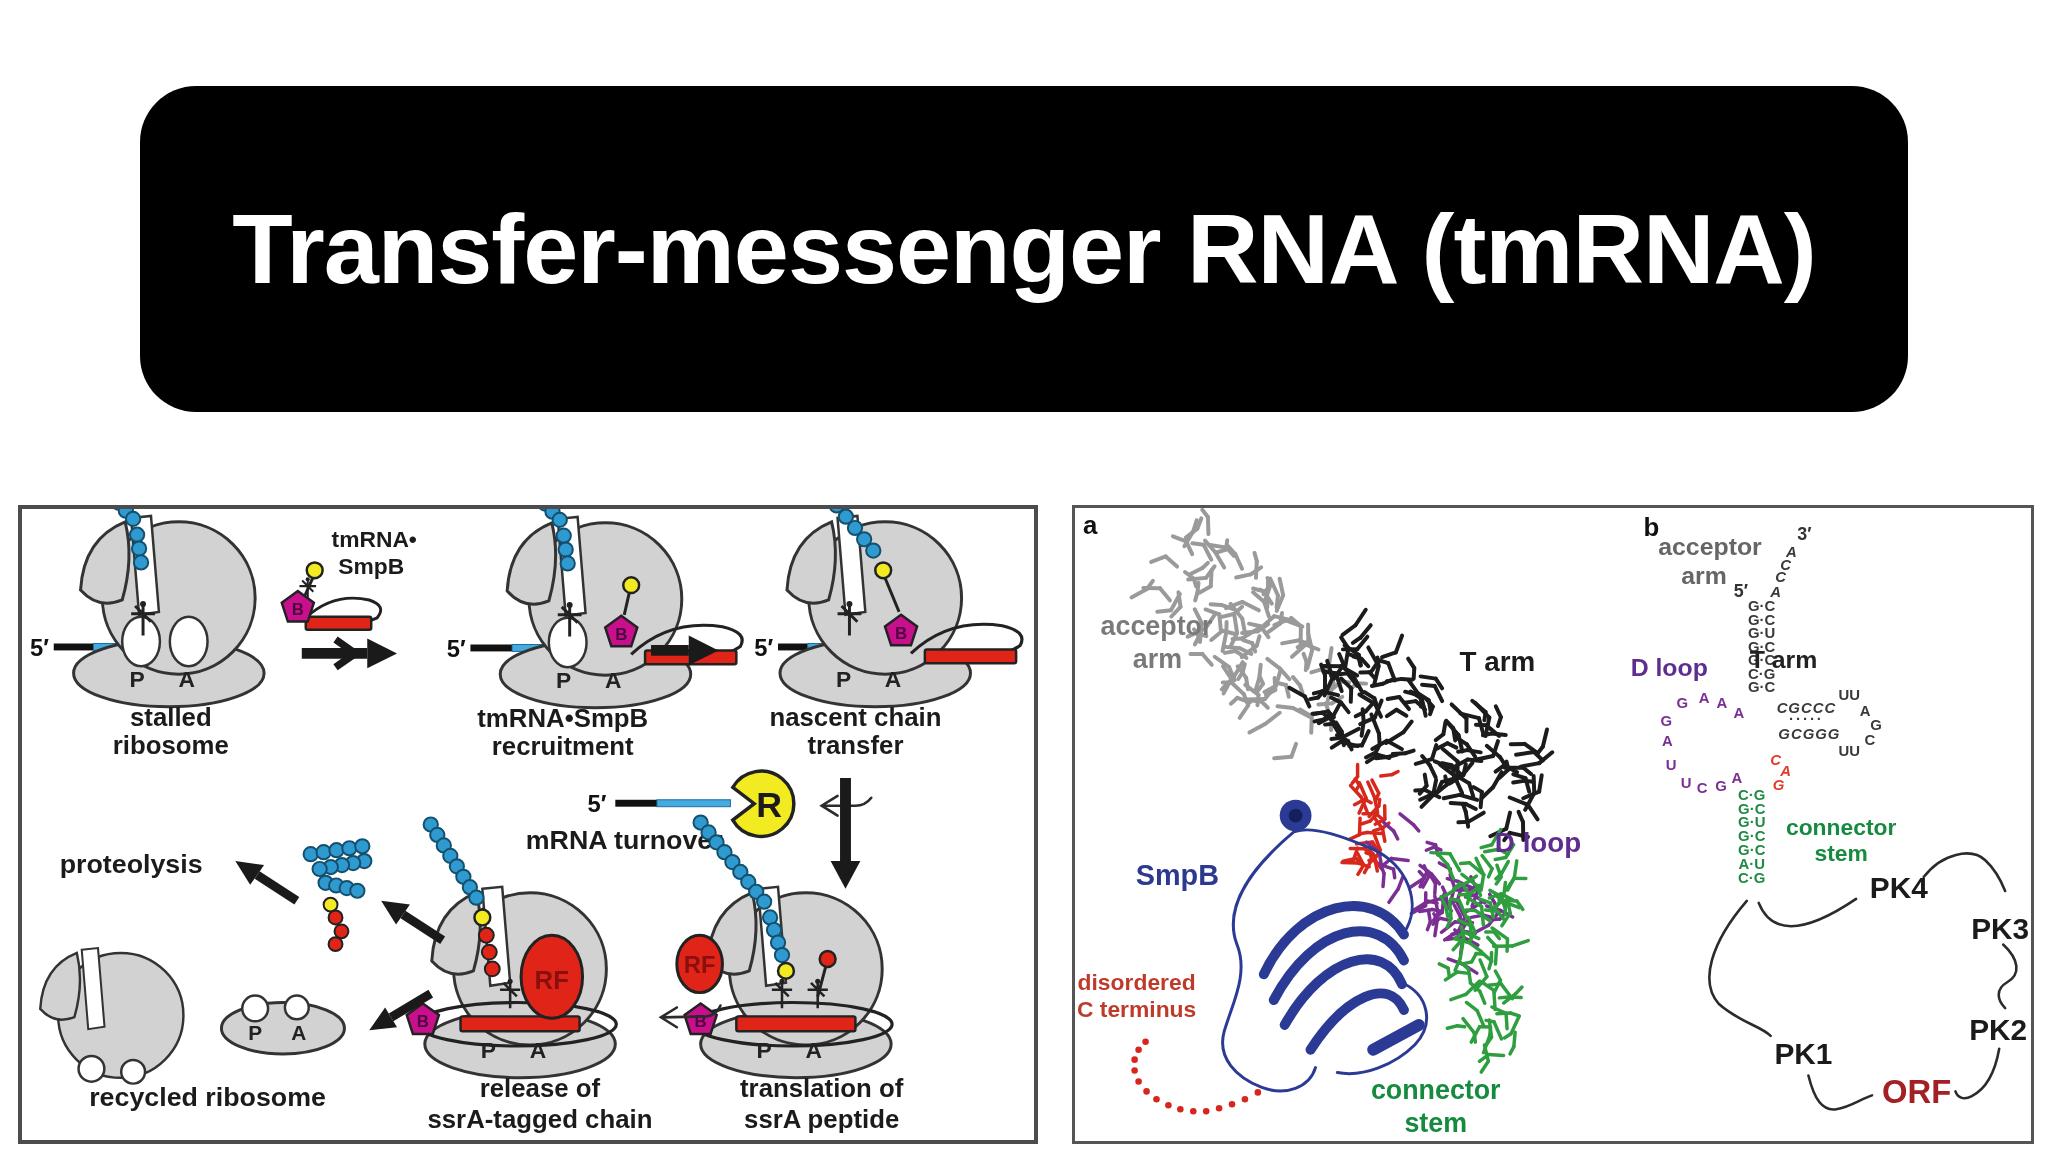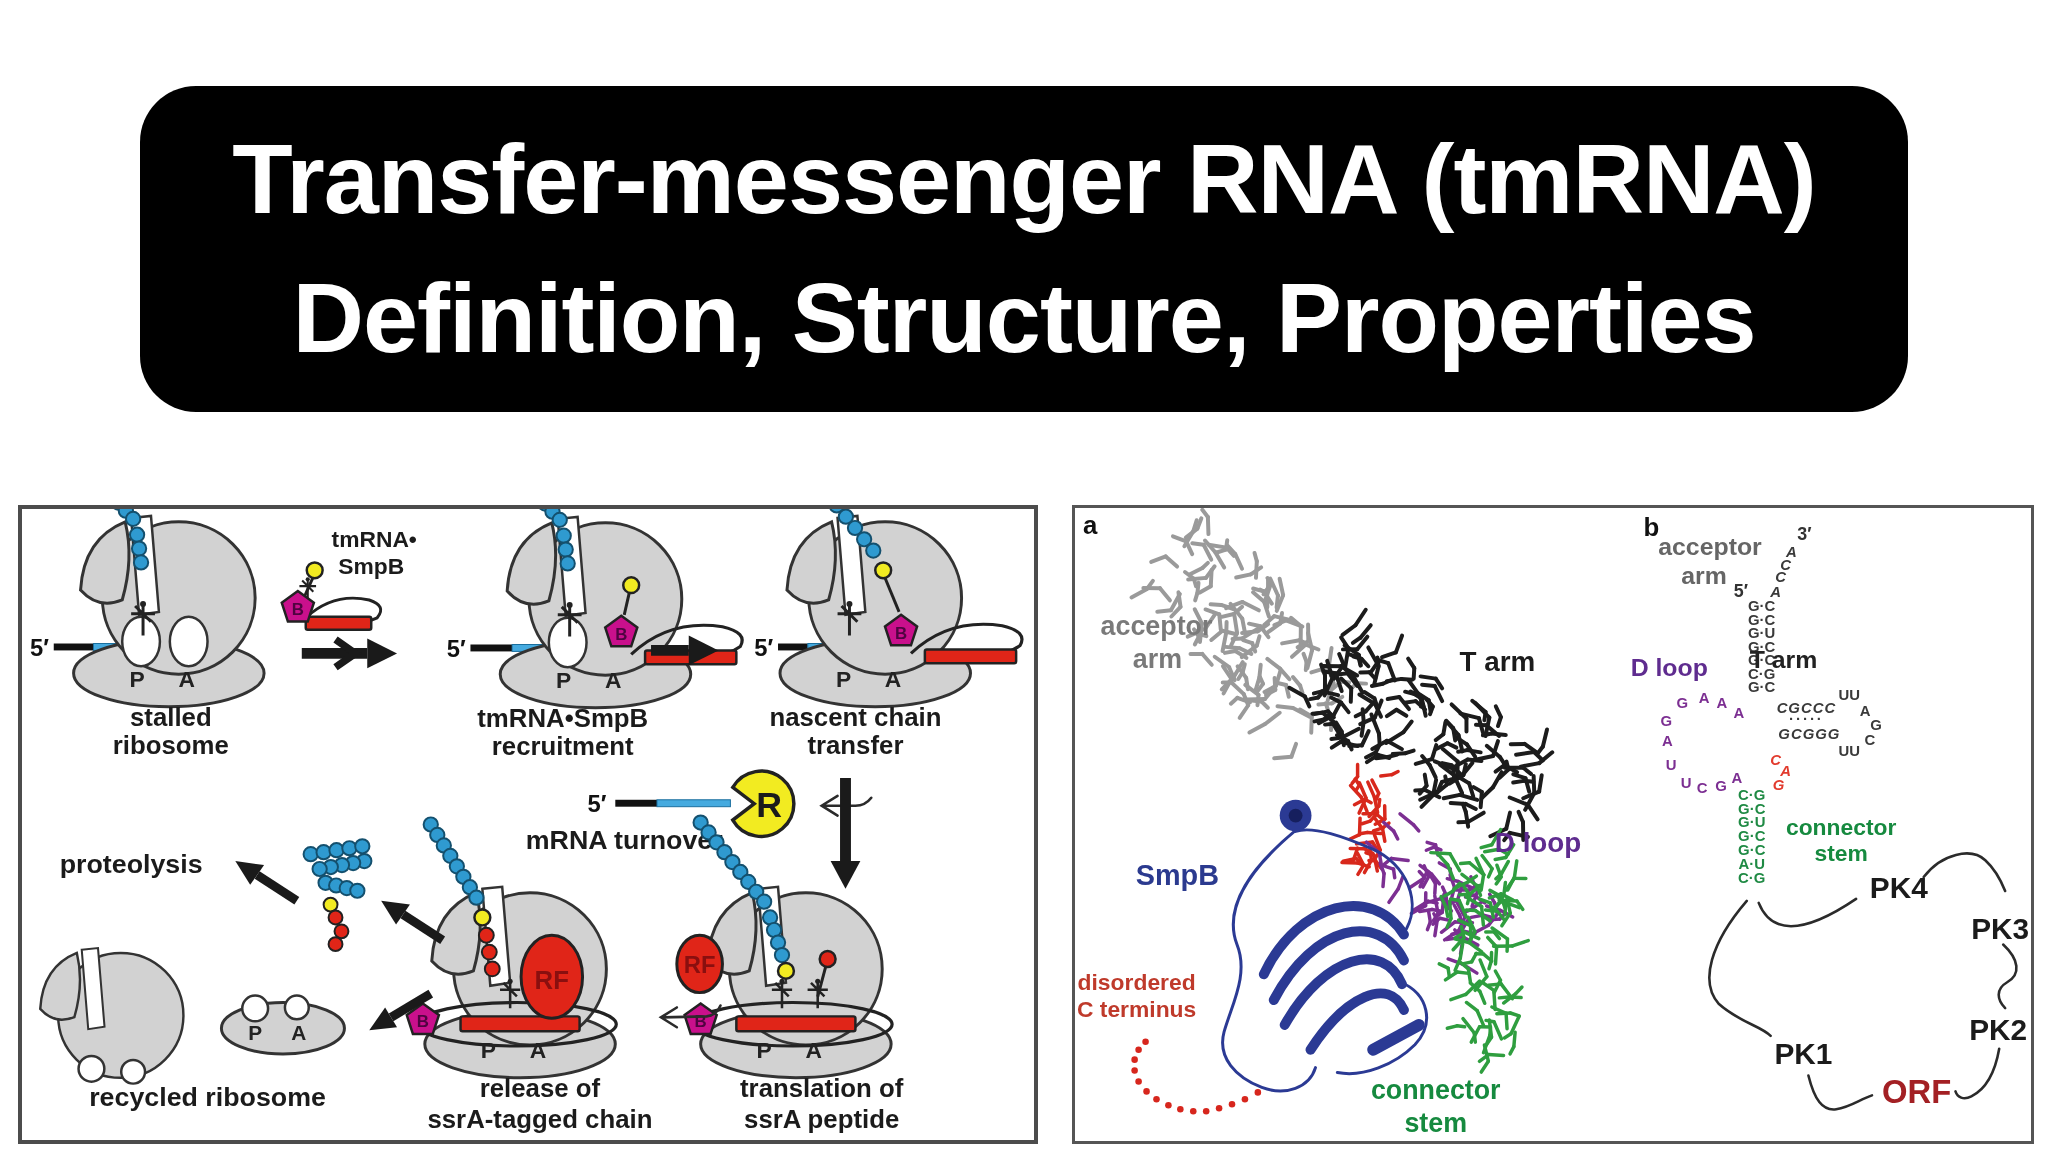--- a/index.html
+++ b/index.html
@@ -28,21 +28,20 @@
   .ital{font-style:italic}
   .thin{stroke:#2b3a94;stroke-width:3;fill:none;stroke-linecap:round}
   .thick{stroke:#2b3a94;stroke-width:10;fill:none;stroke-linecap:round}
   .sq{stroke:#2b2b2b;stroke-width:2.6;fill:none;stroke-linecap:round}
 </style>
 </head>
 <body>
 
 <div class="banner">
   <div>Transfer-messenger RNA (tmRNA)</div>
-  <div>Definition, Structure, Properties</div>
 </div>
 
 <div class="panel" id="panel-left">
 <svg viewBox="0 0 1020 638" preserveAspectRatio="none">
   <defs>
     <g id="lsu">
       <circle cx="8" cy="-50" r="77" fill="#d2d2d2" stroke="#333" stroke-width="3"></circle>
       <path d="M -40,-131 L -20,-133 L -12,-36 L -32,-33 Z" fill="#fff" stroke="#333" stroke-width="2.5"></path>
       <path d="M -46,-127 Q -88,-110 -91,-58 Q -73,-38 -49,-48 Q -37,-90 -46,-127 Z" fill="#d2d2d2" stroke="#333" stroke-width="3"></path>
     </g>

